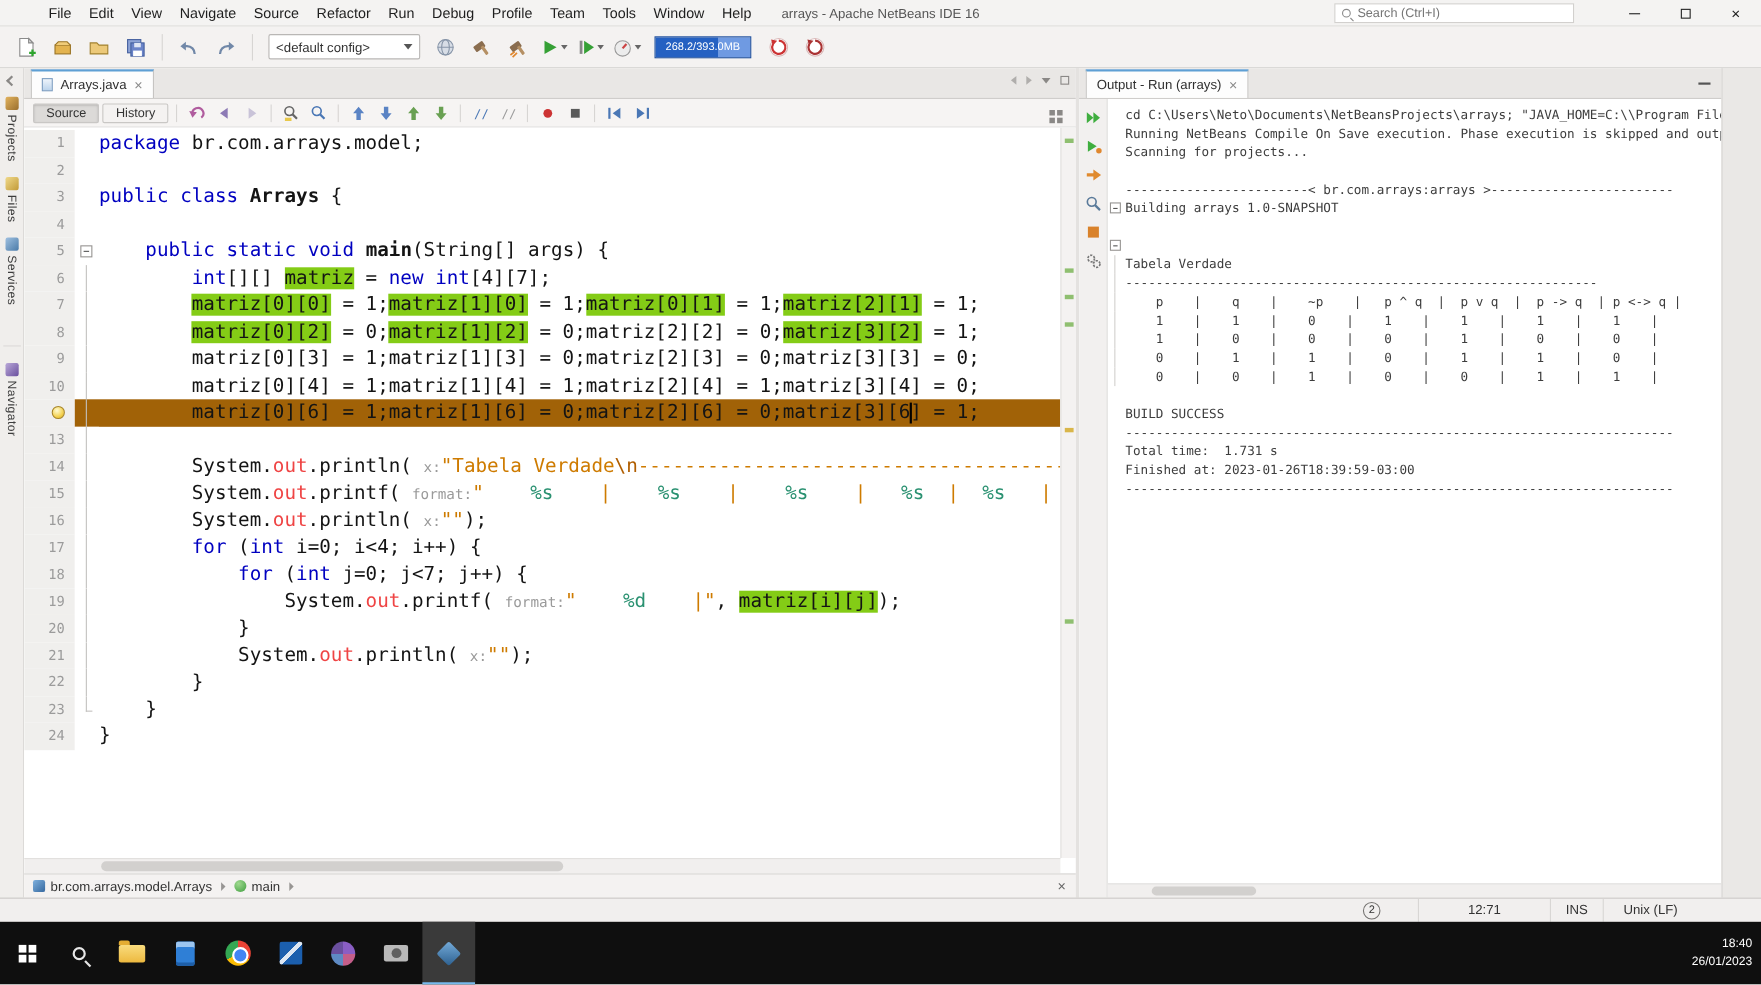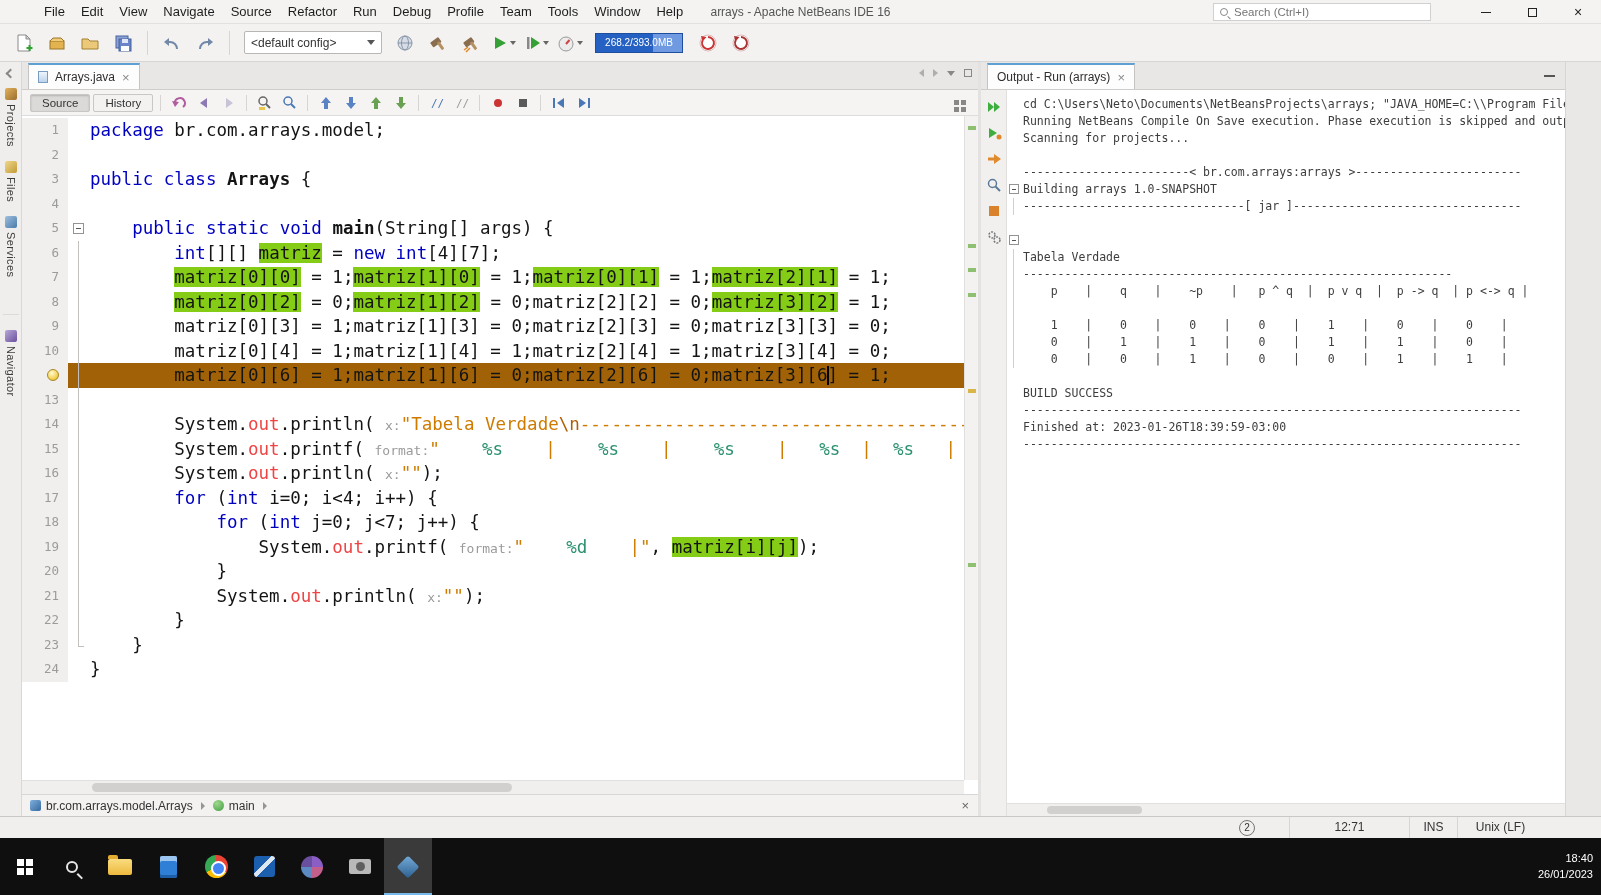--- a/index.html
+++ b/index.html
@@ -647,24 +647,20 @@
             <span class="og"></span>
             <span class="otext">------------------------&lt; br.com.arrays:arrays &gt;------------------------</span>
           </div>
           <div class="out-line">
             <span class="og">
               <span class="fbox"></span>
             </span>
             <span class="otext">Building arrays 1.0-SNAPSHOT</span>
           </div>
           <div class="out-line">
-            <span class="og bar"></span>
-            <span class="otext">--------------------------------[ jar ]---------------------------------</span>
-          </div>
-          <div class="out-line">
             <span class="og"></span>
             <span class="otext"></span>
           </div>
           <div class="out-line">
             <span class="og">
               <span class="fbox"></span>
             </span>
           </div>
           <div class="out-line">
             <span class="og bar"></span>
@@ -673,20 +669,21 @@
           <div class="out-line">
             <span class="og bar"></span>
             <span class="otext">--------------------------------------------------------------</span>
           </div>
           <div class="out-line">
             <span class="og bar"></span>
             <span class="otext">    p    |    q    |    ~p    |   p ^ q  |  p v q  |  p -&gt; q  | p &lt;-&gt; q |</span>
           </div>
           <div class="out-line">
             <span class="og bar"></span>
+            <span class="otext">    1    |    1    |    0    |    1    |    1    |    1    |    1    |</span>
           </div>
           <div class="out-line">
             <span class="og bar"></span>
             <span class="otext">    1    |    0    |    0    |    0    |    1    |    0    |    0    |</span>
           </div>
           <div class="out-line">
             <span class="og bar"></span>
             <span class="otext">    0    |    1    |    1    |    0    |    1    |    1    |    0    |</span>
           </div>
           <div class="out-line">
@@ -697,20 +694,24 @@
             <span class="og"></span>
             <span class="otext"></span>
           </div>
           <div class="out-line">
             <span class="og"></span>
             <span class="otext">BUILD SUCCESS</span>
           </div>
           <div class="out-line">
             <span class="og"></span>
             <span class="otext">------------------------------------------------------------------------</span>
+          </div>
+          <div class="out-line">
+            <span class="og"></span>
+            <span class="otext">Total time:  1.731 s</span>
           </div>
           <div class="out-line">
             <span class="og"></span>
             <span class="otext">Finished at: 2023-01-26T18:39:59-03:00</span>
           </div>
           <div class="out-line">
             <span class="og"></span>
             <span class="otext">------------------------------------------------------------------------</span>
           </div>
         </div>

